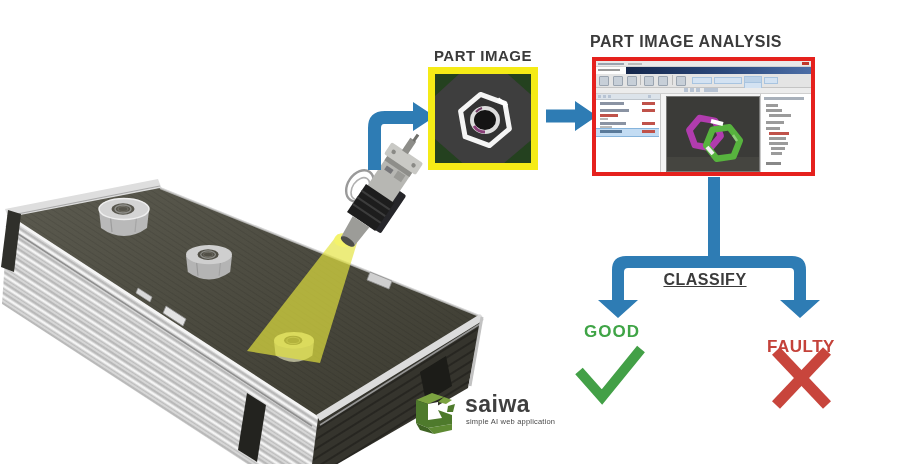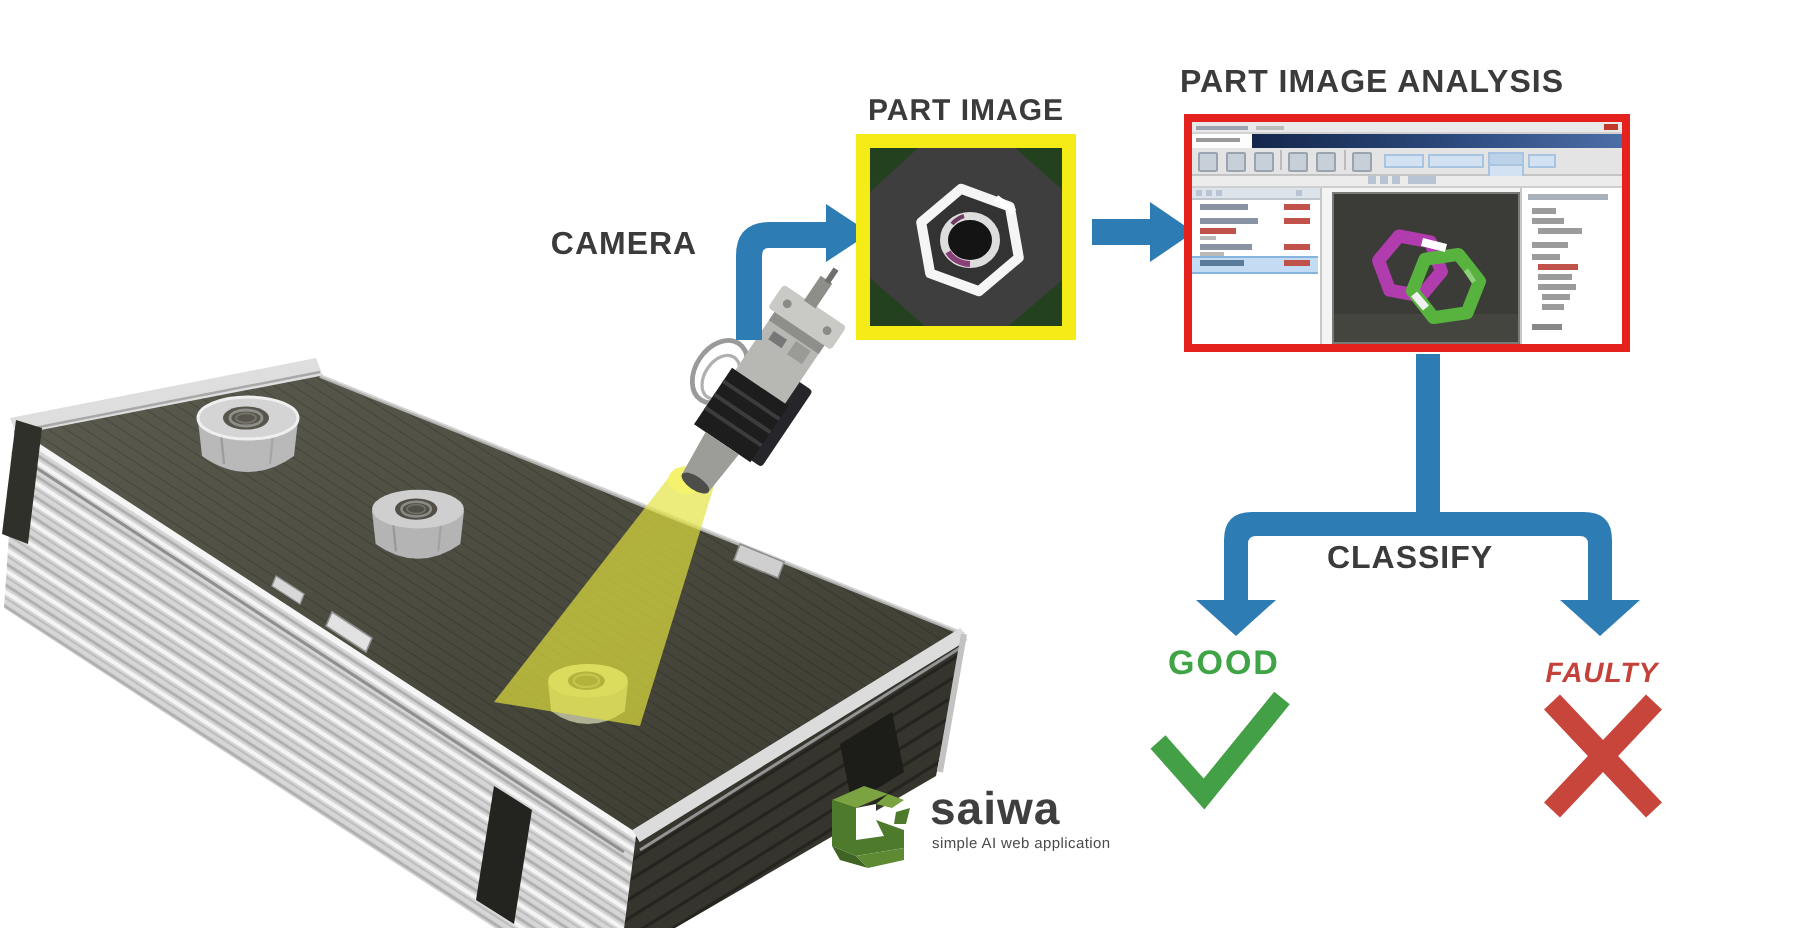--- a/index.html
+++ b/index.html
@@ -9,23 +9,23 @@
     margin-top:20px;
   }
   .abs{position:absolute;}
   .flow-label{
     font-weight:bold;color:#3b3b3b;text-align:center;letter-spacing:.5px;
     font-size:16px;line-height:17px;
   }
   #part-image-label{left:418px;top:27px;width:130px;font-size:15px;}
   #analysis-label{left:582px;top:13px;width:208px;}
   #camera-label{left:250px;top:94px;width:124px;font-size:16px;}
-  #classify-label{left:655px;top:251px;width:100px;}
+  #classify-label{left:655px;top:251px;width:100px;text-decoration:underline;}
   #good-label{left:572px;top:303px;width:80px;font-size:17px;color:#3fa446;letter-spacing:1px;}
-  #faulty-label{left:761px;top:308px;width:80px;font-size:14px;color:#c4423a;letter-spacing:.5px;font-style:italic;}
+  #faulty-label{left:761px;top:318px;width:80px;font-size:17px;color:#c4423a;letter-spacing:.5px;}
 
   
   #part-image-card{
     left:428px;top:47px;width:110px;height:103px;box-sizing:border-box;
     border:7px solid #f5eb16;background:#24411f;z-index:2;
   }
   #part-image-card svg{display:block;}
 
   
   #analysis-card{
@@ -278,21 +278,20 @@
         <div class="rp-bar" style="left:10px;top:53px;width:14px;"></div>
         <div class="rp-bar" style="left:10px;top:58px;width:11px;"></div>
         <div class="rp-bar" style="left:5px;top:68px;width:15px;background:#888;"></div>
       </div>
     </div>
   </div>
 
   <div class="abs flow-label" id="part-image-label">PART IMAGE</div>
   <div class="abs flow-label" id="analysis-label">PART IMAGE ANALYSIS</div>
   <div class="abs flow-label" id="camera-label">
-    <div>CAMERA</div>
   </div>
   <div class="abs flow-label" id="classify-label">CLASSIFY</div>
   <div class="abs flow-label" id="good-label">GOOD</div>
   <div class="abs flow-label" id="faulty-label">FAULTY</div>
 
   <div class="abs" id="saiwa">
     <svg width="52" height="48" viewBox="0 0 52 48">
       <polygon points="8,12 24,5 36,9 20,16" fill="#7ca341"></polygon>
       <polygon points="8,12 20,16 20,40 8,35" fill="#4e7a2c"></polygon>
       <polygon points="20,40 44,36 44,42 26,46" fill="#5e8a33"></polygon>

